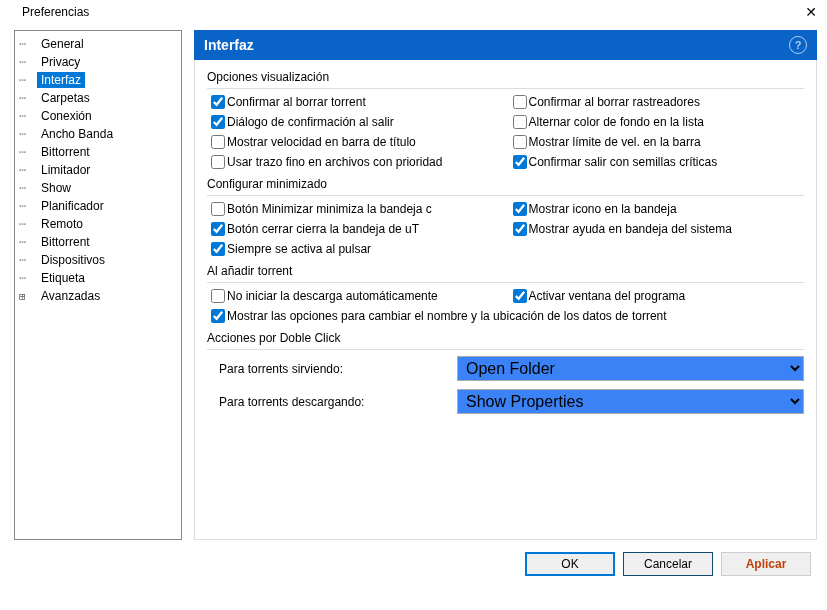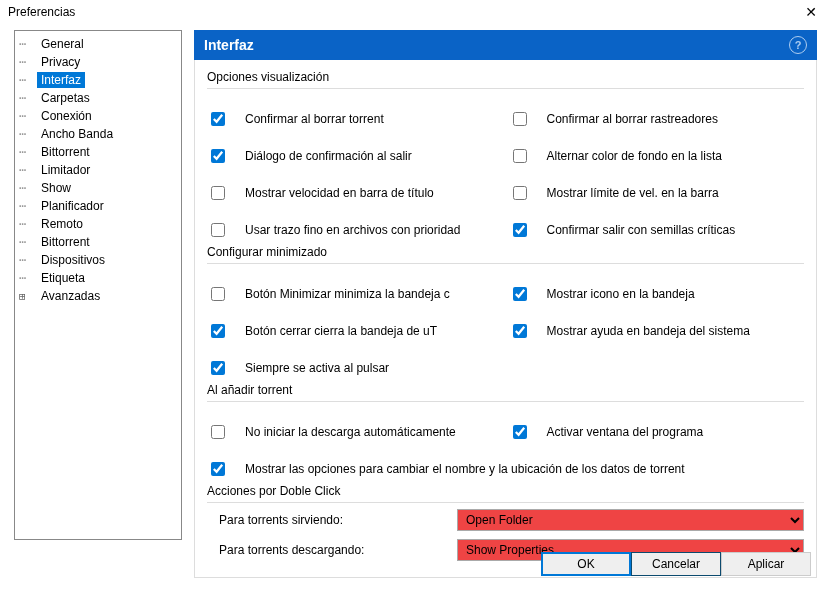--- a/index.html
+++ b/index.html
@@ -9,21 +9,21 @@
   background: #fff;
   color: #000;
   width: 827px;
   height: 610px;
   overflow: hidden;
 }
 .titlebar {
   display: flex;
   justify-content: space-between;
   align-items: center;
-  padding: 4px 8px 4px 8px;
+  padding: 4px 8px 4px 22px;
   height: 24px;
   font-size: 12px;
 }
 .close-x {
   font-size: 14px;
   cursor: pointer;
   width: 16px;
   text-align: center;
 }
 .main {
@@ -118,71 +118,71 @@
   display: grid;
   grid-template-columns: 1fr 1fr;
   row-gap: 6px;
   column-gap: 10px;
   padding-left: 4px;
   margin-bottom: 8px;
 }
 .check {
   display: flex;
   align-items: flex-start;
-  gap: 20px;
+  gap: 2px;
   font-size: 12px;
   white-space: nowrap;
-  margin-top: 17px;
 }
 .check input[type=checkbox] {
   width: 14px;
   height: 14px;
   accent-color: #0078d7;
 }
 .fullrow {
   grid-column: 1 / span 2;
 }
 .selectrow {
   display: grid;
   grid-template-columns: 250px 1fr;
   align-items: center;
   margin-bottom: 8px;
 }
 .selectrow label {
   font-size: 12px;
   margin-left: 12px;
 }
 .selectrow select {
-  font-size: 12px;
+  font-size: 16px;
   padding: 2px 4px;
-  background: #ef4444;
+  background: #3b82f6;
   border: 1px solid #aaa;
 }
 .buttons {
   display: flex;
   justify-content: flex-end;
-  gap: 0;
+  gap: 8px;
   padding: 12px 16px 0 0;
 }
 .btn {
   min-width: 90px;
   padding: 4px 12px;
   font-size: 12px;
   background: #efefef;
   border: 1px solid #0c4a6e;
   cursor: pointer;
 }
 .btn.primary {
   border: 2px solid #0078d7;
   padding: 3px 11px;
 }
 .btn.disabled {
-  color: #000000;
+  color: #c2410c;
   border-color: #ccc;
   cursor: default;
+  font-weight: bold;
 }
 </style>
 </head>
 <body>
 
 <div class="titlebar">
   <span>Preferencias</span>
   <span class="close-x">✕</span>
 </div>
 

